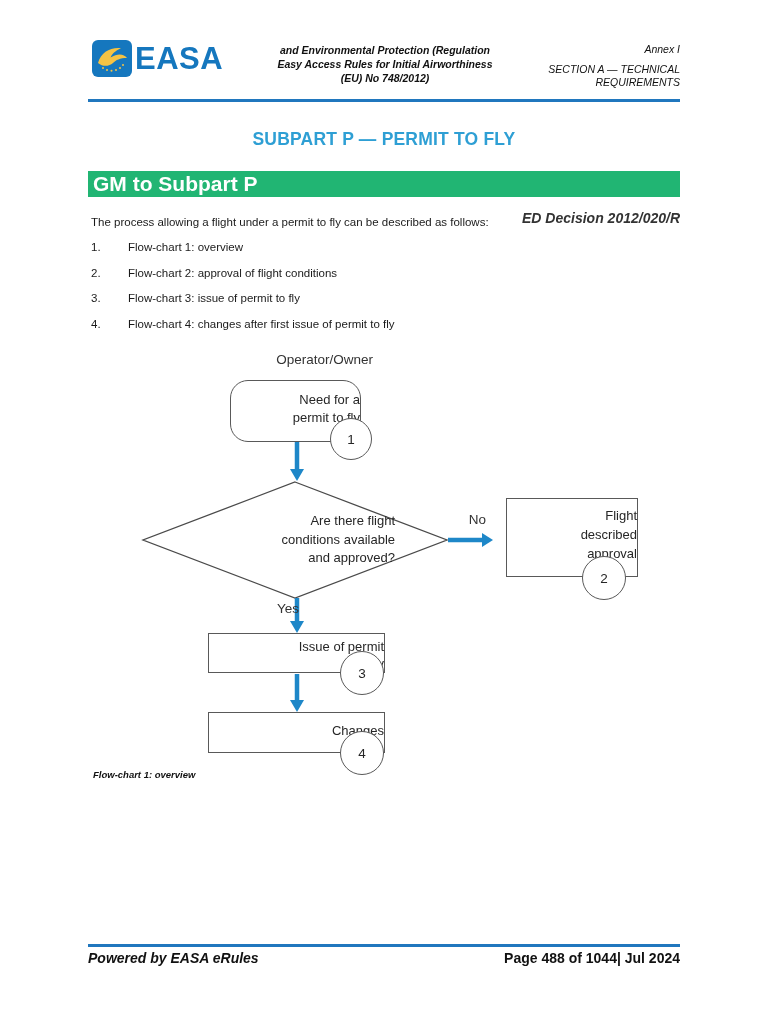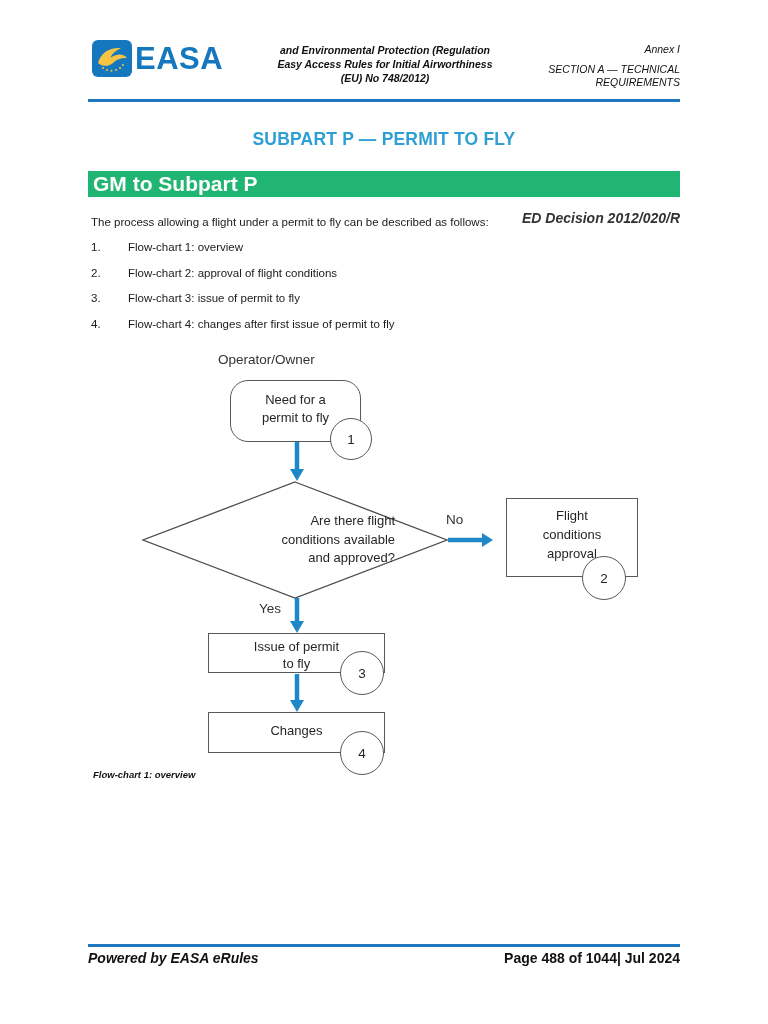--- a/index.html
+++ b/index.html
@@ -37,28 +37,28 @@
 
   
   .intro{position:absolute;left:91px;top:216px;width:589px;font-size:11.5px;color:#1a1a1a;}
   .fc-list{position:absolute;left:91px;top:241px;width:589px;font-size:11.5px;color:#1a1a1a;}
   .list-row{display:flex;margin-bottom:13.5px;}
   .list-num{width:37px;flex:0 0 37px;}
 
   
   .flowchart{position:absolute;left:88px;top:350px;width:592px;height:432px;}
   .fc-svg{position:absolute;left:0;top:0;width:592px;height:432px;}
-  .fc-node{position:absolute;background:#fff;border:1.4px solid #595959;text-align:center;
+  .fc-node{position:absolute;background:#fff;border:1.4px solid #595959;text-align:right;
            font-size:13px;color:#262626;z-index:2;}
   .node-start{left:142px;top:30px;width:131px;height:62px;border-radius:18px;
               border-width:1.5px;padding-top:10px;line-height:18px;}
   .node-approval{left:405px;top:148px;width:132px;height:79px;padding-top:7px;line-height:19px;margin-left:13px;}
   .node-issue{left:120px;top:283px;width:177px;height:40px;padding-top:4px;line-height:17px;}
   .node-changes{left:120px;top:362px;width:177px;height:41px;padding-top:10px;}
-  .fc-label{position:absolute;font-size:13.5px;color:#333;text-align:left;z-index:1;}
+  .fc-label{position:absolute;font-size:13.5px;color:#333;text-align:right;z-index:1;}
   .actor-label{left:130px;top:2px;width:155px;}
   .decision-text{position:absolute;left:107px;top:162px;width:200px;text-align:right;
                  font-size:13px;line-height:18.5px;color:#262626;z-index:2;}
   .no-label{left:358px;top:162px;width:40px;}
   .yes-label{left:171px;top:251px;width:40px;}
   .badge{position:absolute;background:#fff;border:1.2px solid #595959;border-radius:50%;
          display:flex;align-items:center;justify-content:center;font-size:13.5px;color:#262626;z-index:3;}
   .badge-1{left:242px;top:68px;width:42px;height:42px;}
   .badge-2{left:494px;top:206px;width:44px;height:44px;}
   .badge-3{left:252px;top:301px;width:44px;height:44px;}
@@ -170,21 +170,21 @@
       <div>Are there flight</div>
       <div>conditions available</div>
       <div>and approved?</div>
     </div>
 
     <div class="fc-label no-label">No</div>
     <div class="fc-label yes-label">Yes</div>
 
     <div class="fc-node node-approval">
       <div>Flight</div>
-      <div>conditions</div>
+      <div>described</div>
       <div>approval</div>
     </div>
     <div class="badge badge-2">2</div>
 
     <div class="fc-node node-issue">
       <div>Issue of permit</div>
       <div>to fly</div>
     </div>
     <div class="badge badge-3">3</div>
 

